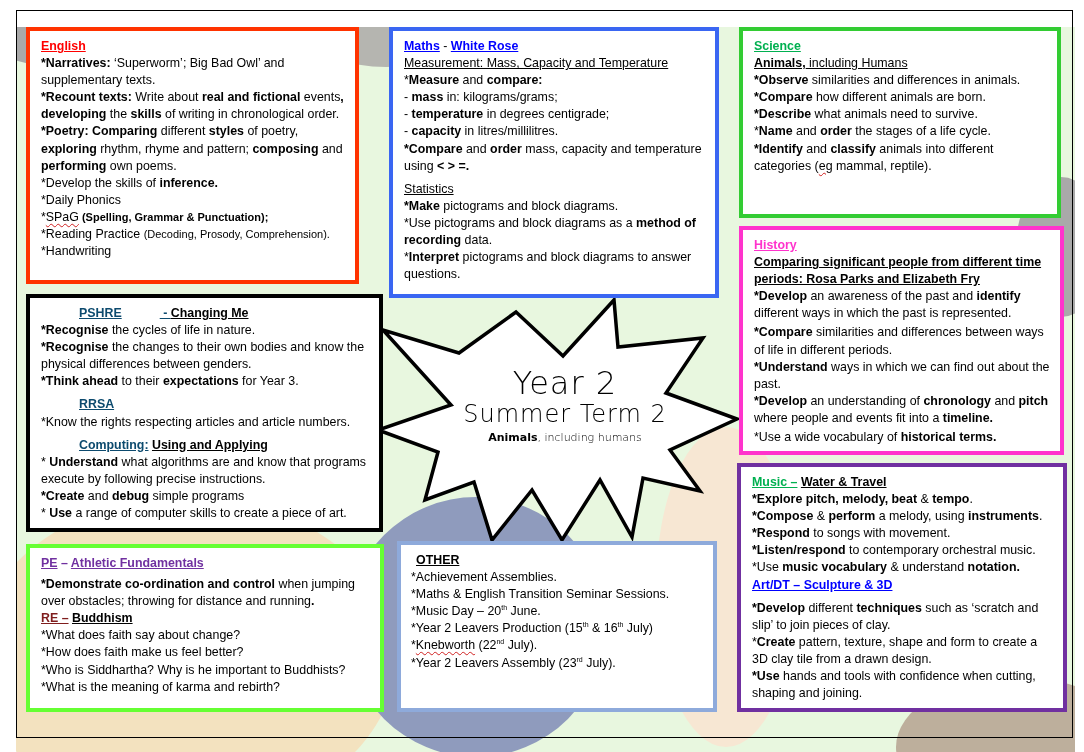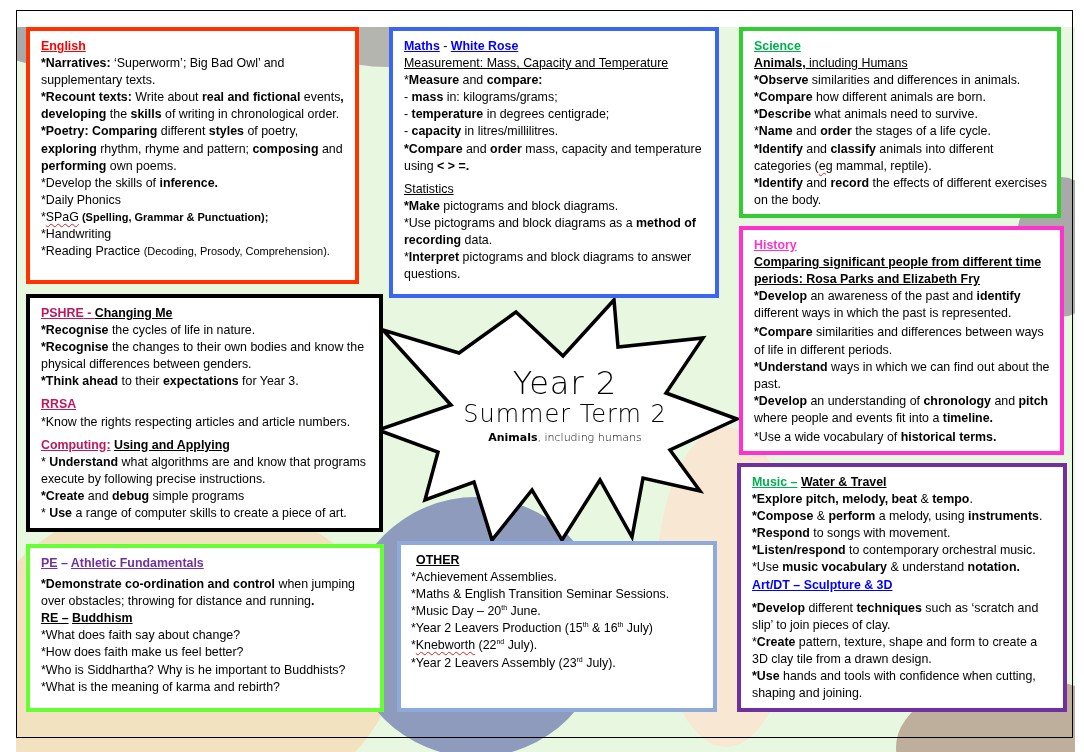--- a/index.html
+++ b/index.html
@@ -34,26 +34,26 @@
   #english { left:26px; top:27px; width:333px; height:257px; border:4px solid #ff3300; }
   #maths   { left:389px; top:27px; width:330px; height:271px; border:4px solid #3a66f2; }
   #science { left:739px; top:27px; width:322px; height:191px; border:4px solid #33cc33; }
   #history { left:739px; top:226px; width:325px; height:229px; border:4px solid #ff33cc; }
   #pshre   { left:26px; top:294px; width:357px; height:238px; border:4px solid #000; }
   #music   { left:737px; top:463px; width:330px; height:249px; border:4px solid #7030a0; }
   #pe      { left:26px; top:544px; width:358px; height:168px; border:4px solid #66ff33; }
   #other   { left:397px; top:541px; width:320px; height:171px; border:4px solid #8eaadb; }
 
   .c-red { color:#ff0000; }
-  .c-darkred { color:#be185d; }
+  .c-darkred { color:#0c4a6e;margin-left:38px; }
   .c-blue { color:#0000ff; }
   .c-green { color:#00b050; }
   .c-pink { color:#ff33cc; }
   .c-purple { color:#7030a0; }
-  .c-plum { color:#000000; }
+  .c-plum { color:#7f1d1d; }
 
   .star { position:absolute; left:0; top:0; z-index:2; }
   .star-text {
     position:absolute; left:450px; top:368px; width:230px; text-align:center; z-index:4;
     font-family:"DejaVu Sans", sans-serif; font-weight:300;
   }
   .star-text .l1 { font-size:32px; line-height:30px; letter-spacing:1px; }
   .star-text .l2 { font-size:24px; line-height:32px; letter-spacing:1px; }
   .star-text .l3 { font-size:11px; line-height:16px; }
 </style>
@@ -82,22 +82,22 @@
 </div>
 
 <div class="box" id="english">
   <p><span class="h c-red">English</span></p>
   <p><b>*Narratives:</b><span> ‘Superworm’; Big Bad Owl’ and supplementary texts.</span></p>
   <p><b>*Recount texts:</b><span> Write about </span><b>real and fictional</b><span> events</span><b>, developing</b><span> the </span><b>skills</b><span> of writing in chronological order.</span></p>
   <p><b>*Poetry: Comparing</b><span> different </span><b>styles</b><span> of poetry, </span><b>exploring</b><span> rhythm, rhyme and pattern; </span><b>composing</b><span> and </span><b>performing</b><span> own poems.</span></p>
   <p><span>*Develop the skills of </span><b>inference.</b></p>
   <p>*Daily Phonics</p>
   <p><span>*</span><span class="squig">SPaG</span><b class="small"> (Spelling, Grammar &amp; Punctuation);</b></p>
+  <p><span>*Reading Practice </span><span class="small">(Decoding, Prosody, Comprehension).</span></p>
   <p>*Handwriting</p>
-  <p><span>*Reading Practice </span><span class="small">(Decoding, Prosody, Comprehension).</span></p>
 </div>
 
 <div class="box" id="maths">
   <p><span class="h c-blue">Maths</span><span> - </span><span class="h c-blue">White Rose</span></p>
   <p><span style="text-decoration:underline;">Measurement: Mass, Capacity and Temperature</span></p>
   <p><span>*</span><b>Measure</b><span> and </span><b>compare:</b></p>
   <p><span>- </span><b>mass</b><span> in: kilograms/grams;</span></p>
   <p><span>- </span><b>temperature</b><span> in degrees centigrade;</span></p>
   <p><span>- </span><b>capacity</b><span> in litres/millilitres.</span></p>
   <p><b>*Compare</b><span> and </span><b>order</b><span> mass, capacity and temperature using </span><b>&lt; &gt; =.</b></p>
@@ -108,21 +108,20 @@
 </div>
 
 <div class="box" id="science">
   <p><span class="h c-green">Science</span></p>
   <p style="text-decoration:underline;"><b>Animals,</b><span> including Humans</span></p>
   <p><b>*Observe</b><span> similarities and differences in animals.</span></p>
   <p><b>*Compare</b><span> how different animals are born.</span></p>
   <p><b>*Describe</b><span> what animals need to survive.</span></p>
   <p><span>*</span><b>Name</b><span> and </span><b>order</b><span> the stages of a life cycle.</span></p>
   <p><b>*Identify</b><span> and </span><b>classify</b><span> animals into different categories (</span><span class="squig">eg</span><span> mammal, reptile).</span></p>
-  <p><b>*Identify</b><span> and </span><b>record</b><span> the effects of different exercises on the body.</span></p>
 </div>
 
 <div class="box" id="history">
   <p><span class="h c-pink">History</span></p>
   <p><span class="h">Comparing significant people from different time periods: Rosa Parks and Elizabeth Fry</span></p>
   <p><b>*Develop</b><span> an awareness of the past and </span><b>identify</b><span> different ways in which the past is represented.</span></p>
   <p style="margin-top:2px;"><b>*Compare</b><span> similarities and differences between ways of life in different periods.</span></p>
   <p><b>*Understand</b><span> ways in which we can find out about the past.</span></p>
   <p><b>*Develop</b><span> an understanding of </span><b>chronology</b><span> and </span><b>pitch</b><span> where people and events fit into a </span><b>timeline.</b></p>
   <p style="margin-top:2px;"><span>*Use a wide vocabulary of </span><b>historical terms.</b></p>

